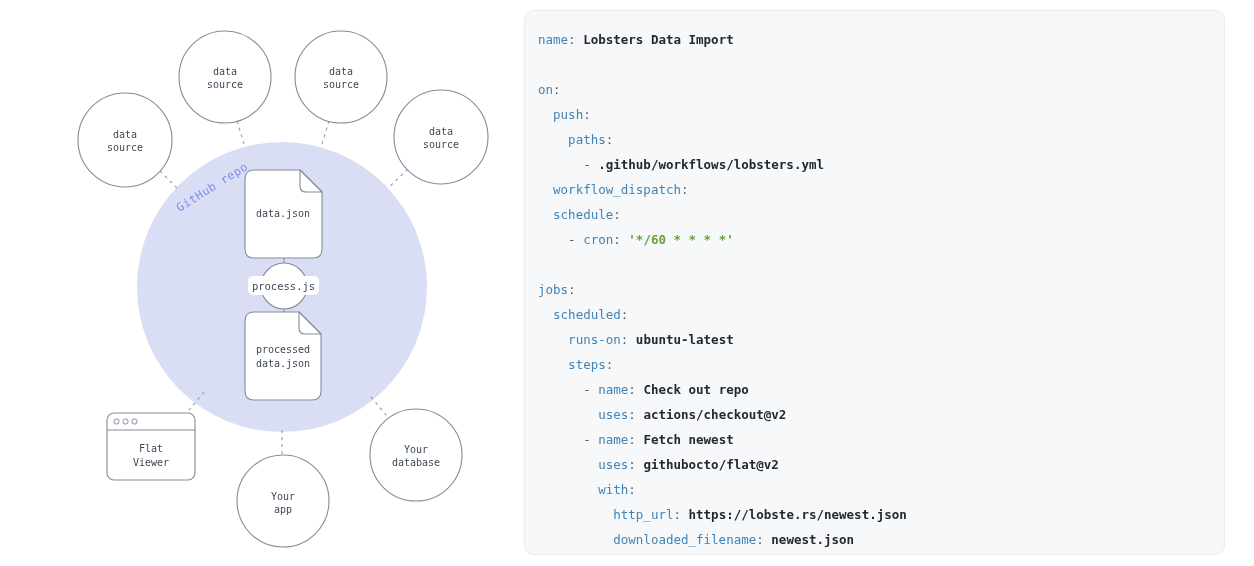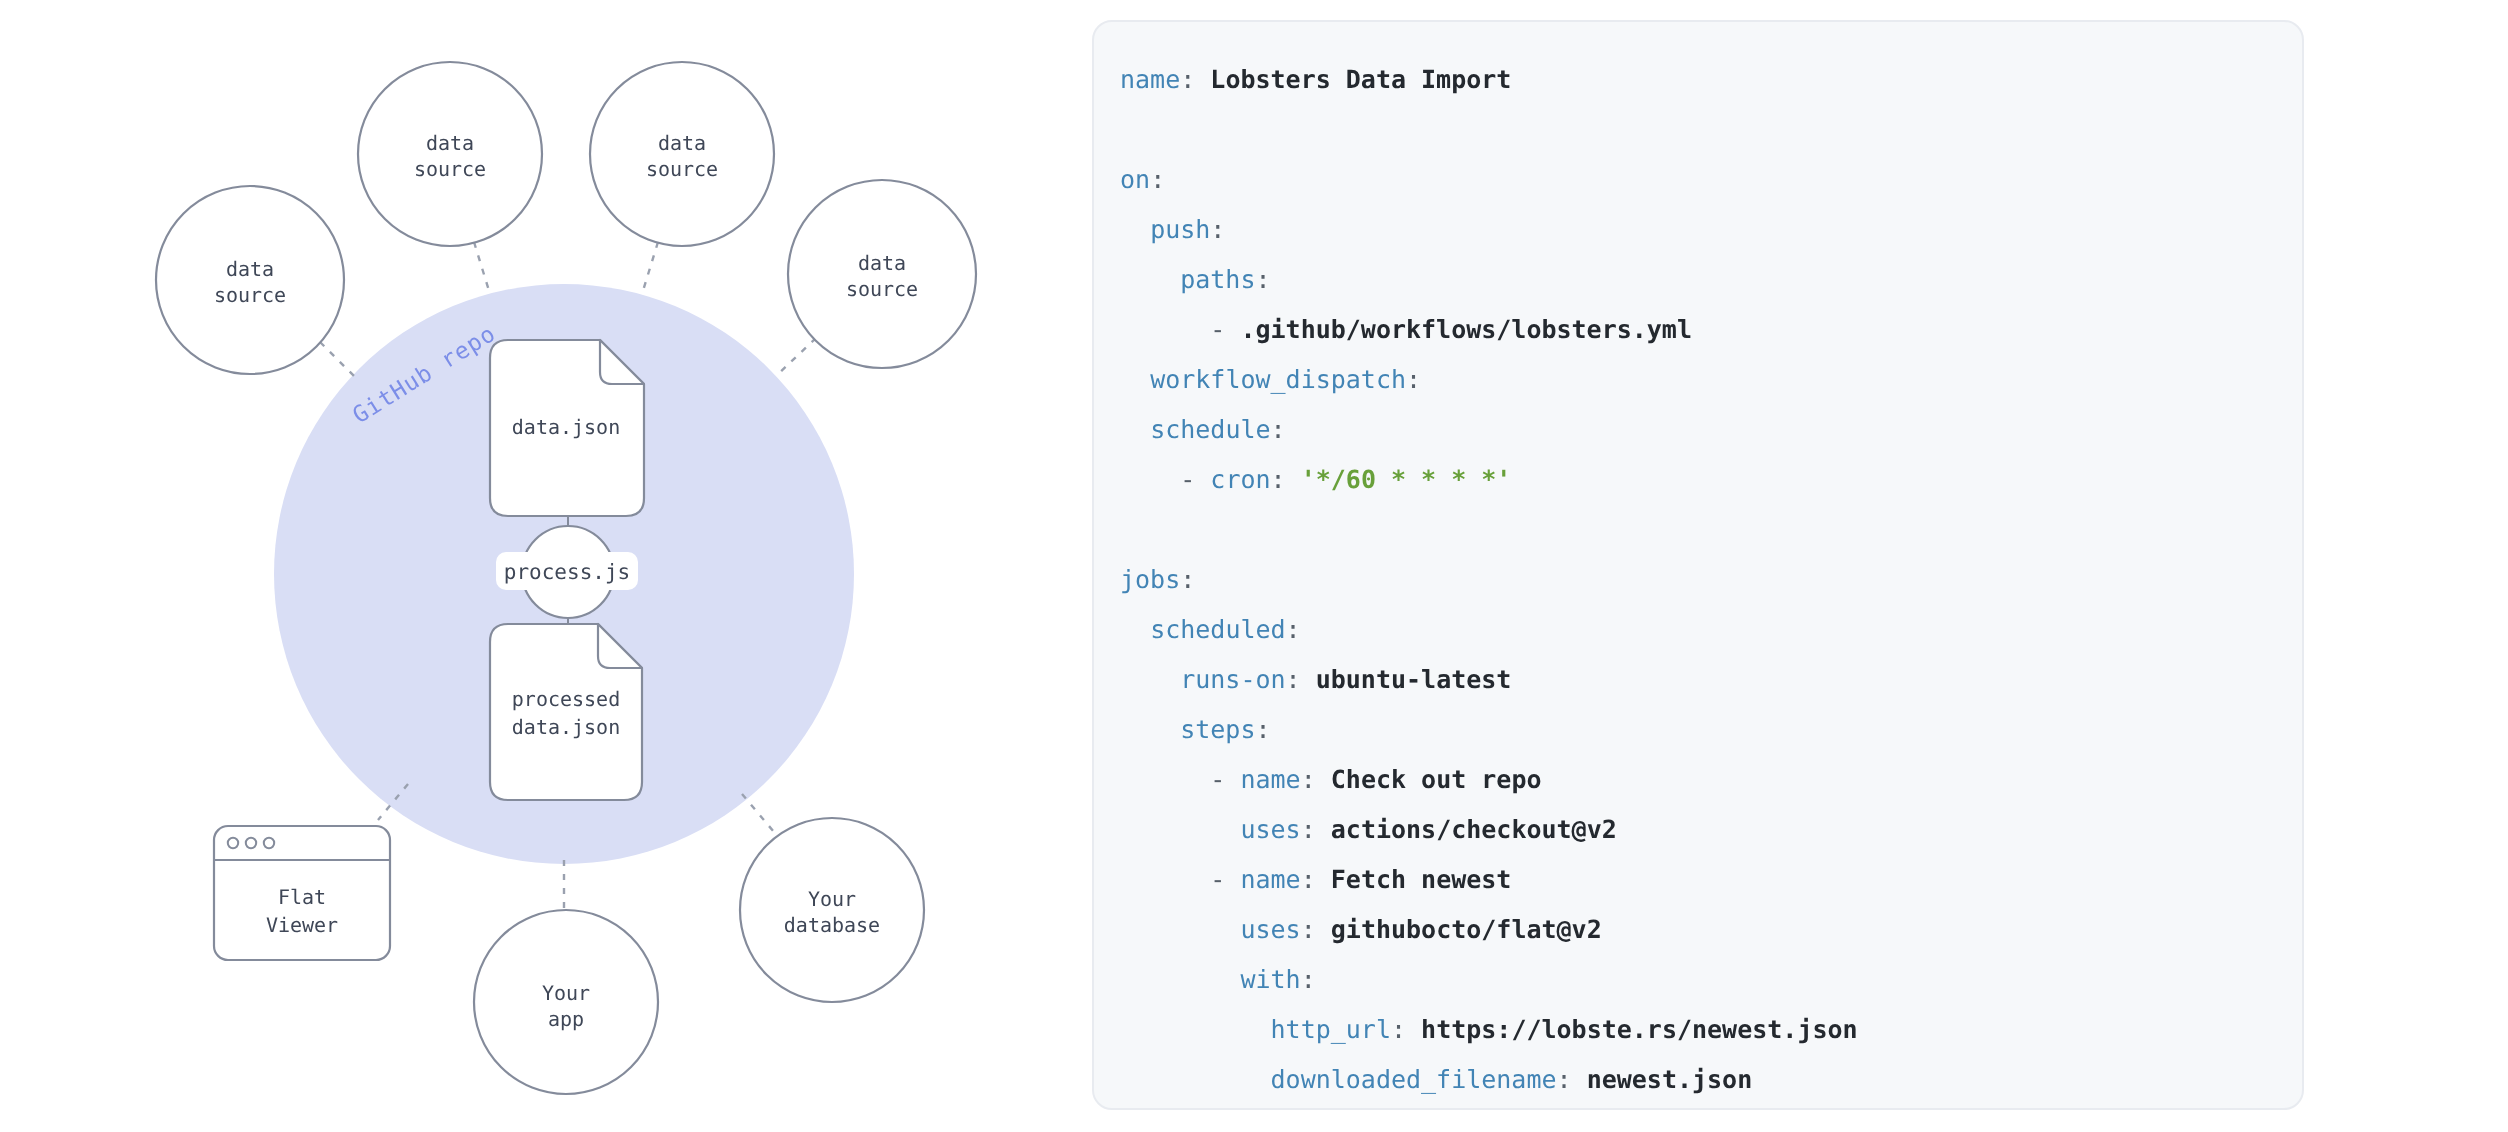--- a/index.html
+++ b/index.html
@@ -26,21 +26,21 @@
   .repo-label{fill:var(--repo-label);font-family:"DejaVu Sans Mono","Liberation Mono",monospace;
     font-size:11.5px;text-anchor:middle;letter-spacing:.5px;}
   .file-shape{fill:#ffffff;stroke:var(--node-stroke);stroke-width:1.1;stroke-linejoin:round;}
   .connector{stroke:var(--connector);stroke-width:1.2;stroke-dasharray:3 4;fill:none;}
   .tick{stroke:var(--node-stroke);stroke-width:1;fill:none;}
   .window-frame{fill:#ffffff;stroke:var(--node-stroke);stroke-width:1.1;}
   .window-dot{fill:none;stroke:var(--node-stroke);stroke-width:1;}
   .pill-bg{fill:#ffffff;}
 
   
-  .code-panel{position:absolute;left:546px;top:10px;width:606px;height:545px;
+  .code-panel{position:absolute;left:524px;top:10px;width:701px;height:545px;
     background:var(--panel-bg);border:1px solid var(--panel-border);border-radius:10px;
     padding:16px 18px 14px 13px;overflow:hidden;}
   .code-block{font-family:"DejaVu Sans Mono","Liberation Mono",monospace;
     font-size:12.5px;line-height:25px;white-space:pre;color:#24292f;}
   .code-line{height:25px;}
   .tok-value,.tok-string{font-weight:600;}
 </style>
 </head>
 <body>
 

